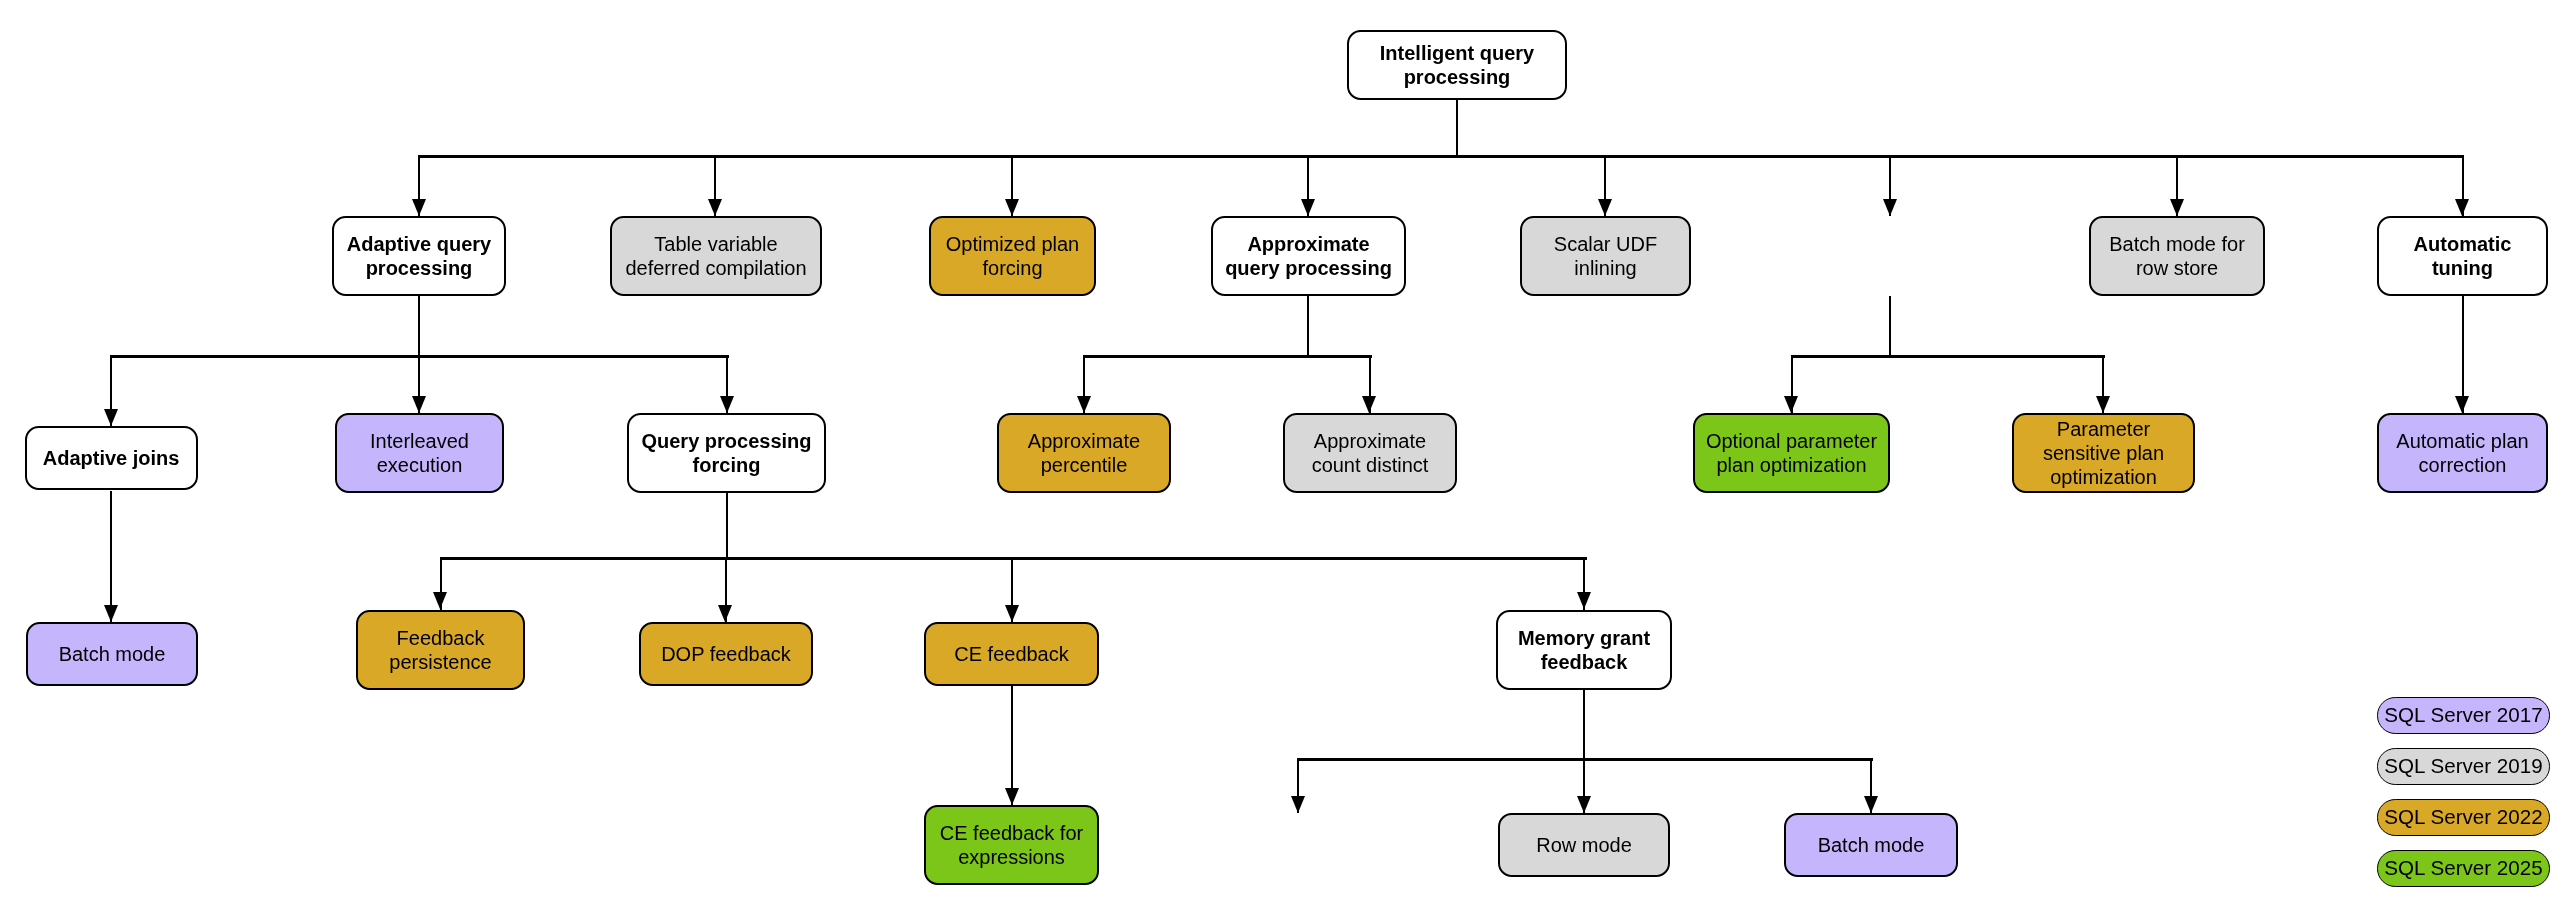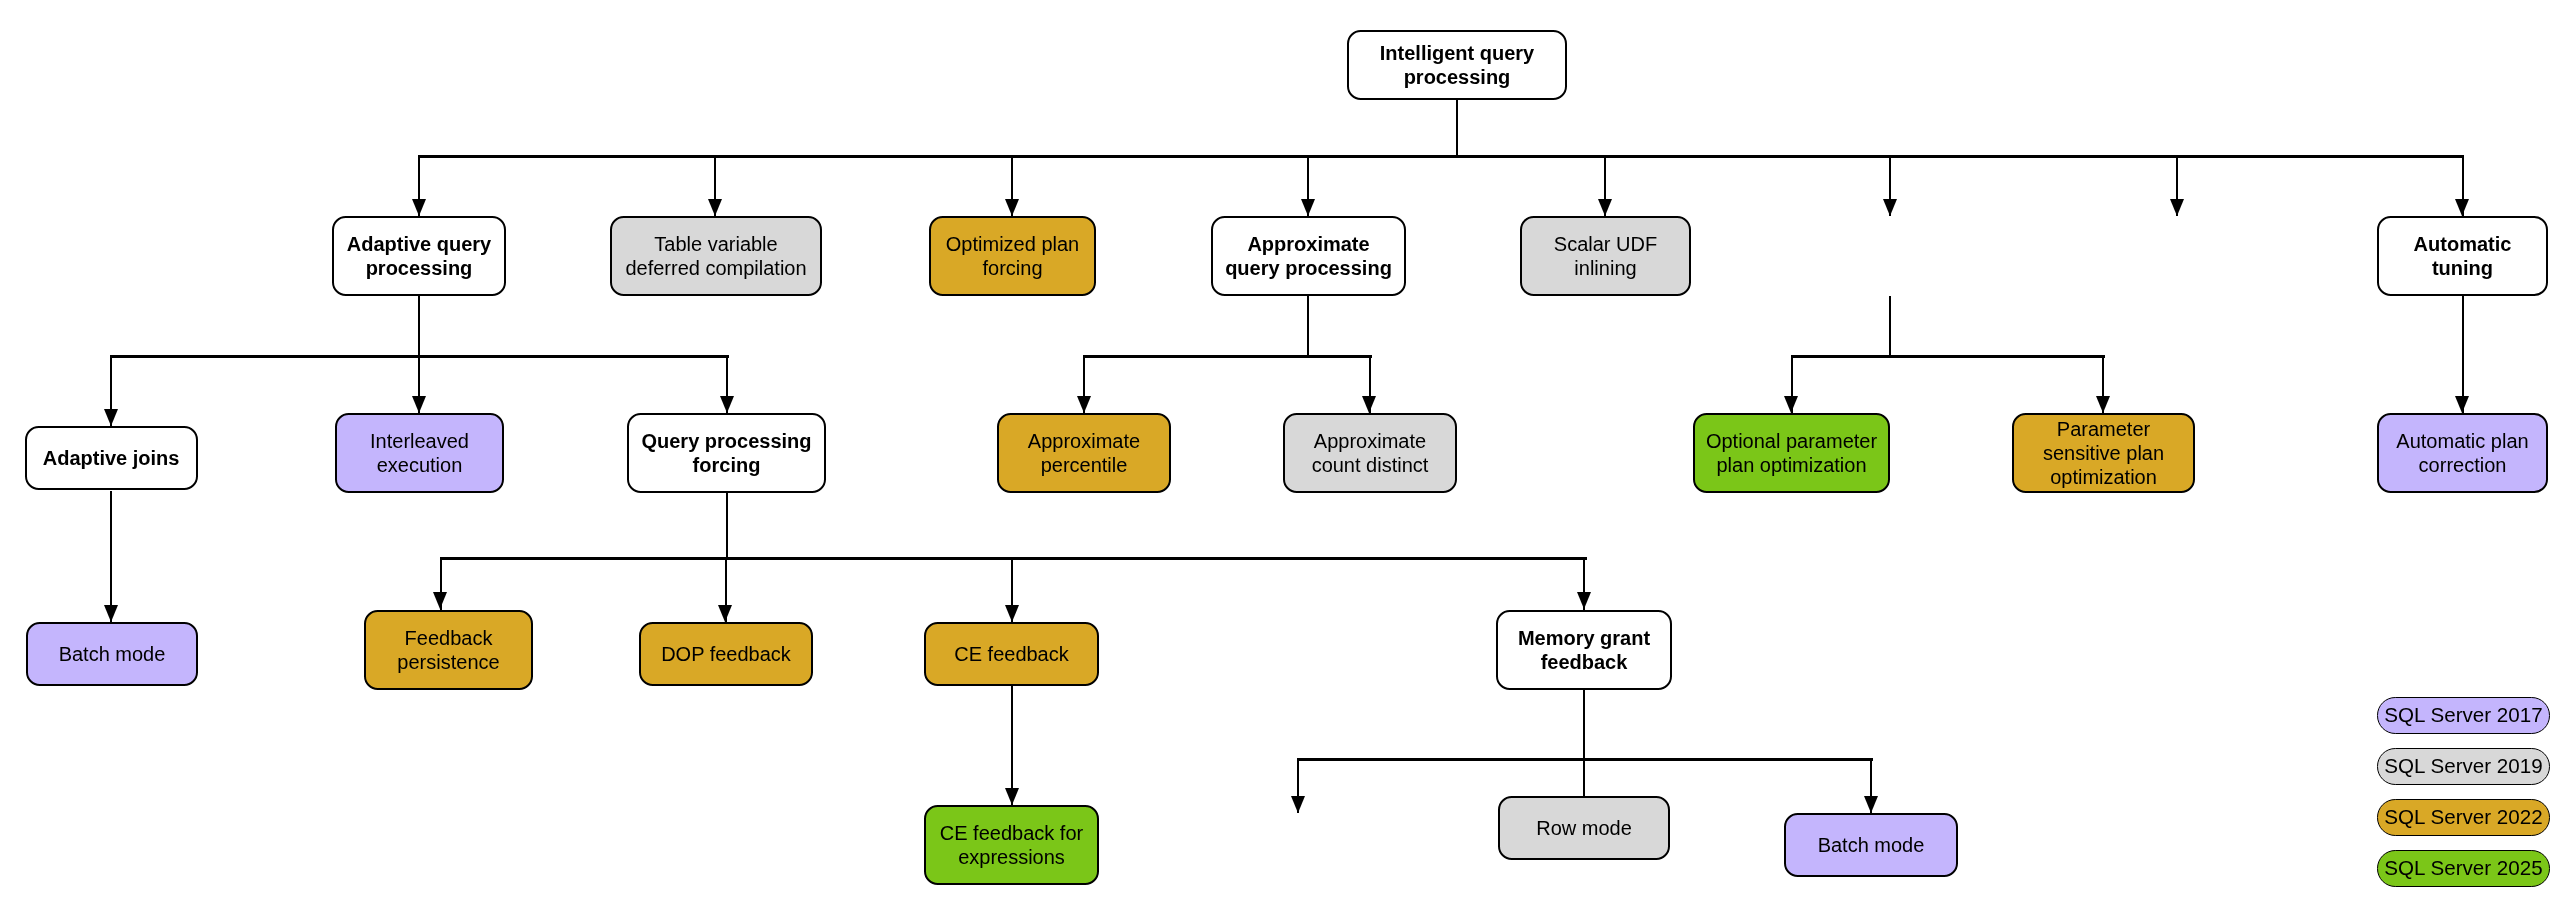--- a/index.html
+++ b/index.html
@@ -111,20 +111,23 @@
     </div>
   <div class="node c-gold" style="left:929px;top:216px;width:167px;height:80px">
       <span>Optimized plan forcing</span>
     </div>
   <div class="node c-white cat" style="left:1211px;top:216px;width:195px;height:80px">
       <span>Approximate query processing</span>
     </div>
   <div class="node c-gray" style="left:1520px;top:216px;width:171px;height:80px">
       <span>Scalar UDF inlining</span>
     </div>
+  <div class="node c-gray" style="left:2089px;top:216px;width:176px;height:80px">
+      <span>Batch mode for row store</span>
+    </div>
   <div class="node c-white cat" style="left:2377px;top:216px;width:171px;height:80px">
       <span>Automatic tuning</span>
     </div>
 
   <div class="node c-white cat" style="left:24.6px;top:426px;width:173px;height:64px">
       <span>Adaptive joins</span>
     </div>
   <div class="node c-blue" style="left:335px;top:413px;width:169px;height:80px">
       <span>Interleaved execution</span>
     </div>
@@ -143,37 +146,37 @@
   <div class="node c-gold" style="left:2012px;top:413px;width:183px;height:80px">
       <span>Parameter sensitive plan optimization</span>
     </div>
   <div class="node c-blue" style="left:2377px;top:413px;width:171px;height:80px">
       <span>Automatic plan correction</span>
     </div>
 
   <div class="node c-blue" style="left:26px;top:622px;width:172px;height:64px">
       <span>Batch mode</span>
     </div>
-  <div class="node c-gold" style="left:364px;top:610px;width:169px;height:80px">
+  <div class="node c-gold" style="left:356px;top:610px;width:169px;height:80px">
       <span>Feedback persistence</span>
     </div>
   <div class="node c-gold" style="left:639px;top:622px;width:174px;height:64px">
       <span>DOP feedback</span>
     </div>
   <div class="node c-gold" style="left:924px;top:622px;width:175px;height:64px">
       <span>CE feedback</span>
     </div>
   <div class="node c-white cat" style="left:1496px;top:610px;width:176px;height:80px">
       <span>Memory grant feedback</span>
     </div>
 
   <div class="node c-green" style="left:924px;top:805px;width:175px;height:80px">
       <span>CE feedback for expressions</span>
     </div>
-  <div class="node c-gray" style="left:1498px;top:796px;width:172px;height:64px">
+  <div class="node c-gray" style="left:1498px;top:813px;width:172px;height:64px">
       <span>Row mode</span>
     </div>
   <div class="node c-blue" style="left:1784px;top:813px;width:174px;height:64px">
       <span>Batch mode</span>
     </div>
 
   <div class="pill c-blue" style="left:2377px;top:697px">
       <span>SQL Server 2017</span>
     </div>
   <div class="pill c-gray" style="left:2377px;top:748px">

